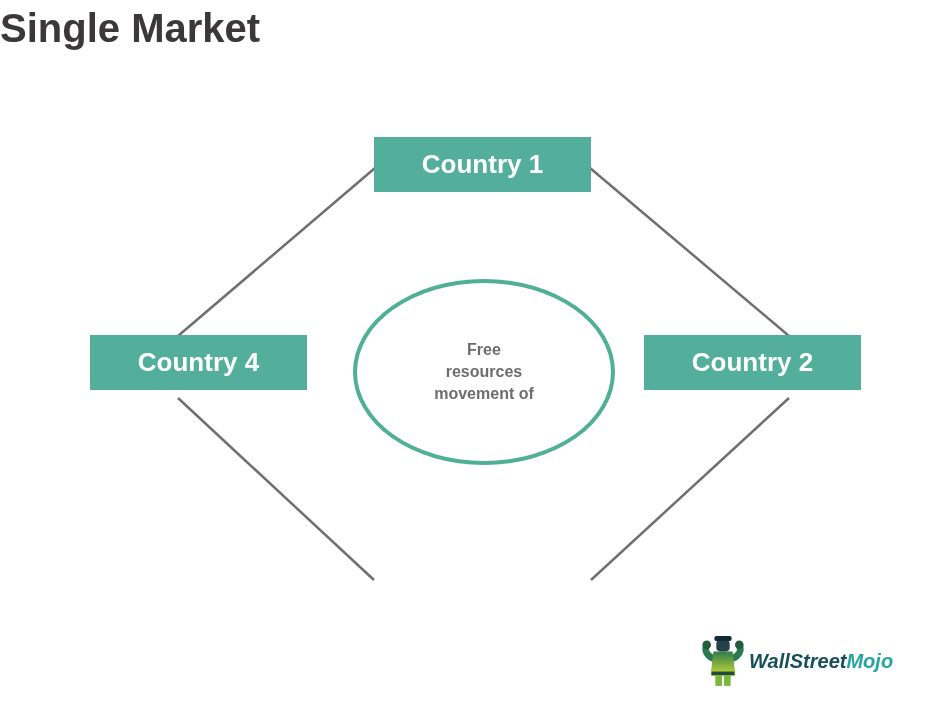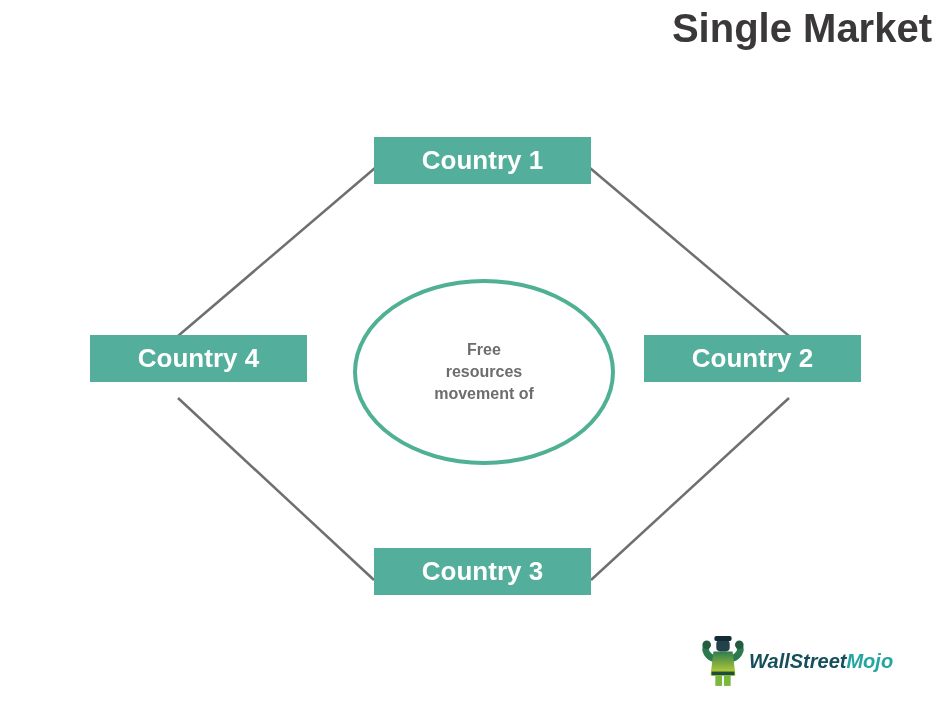--- a/index.html
+++ b/index.html
@@ -14,41 +14,41 @@
     height: 711px;
     background: var(--background, #ffffff);
     overflow: hidden;
   }
   .title {
     position: absolute;
     top: 6px;
     left: 0;
     right: 0;
     margin: 0;
-    text-align: right;
+    text-align: left;
     font-size: 40px;
     font-weight: bold;
     letter-spacing: 0px;
     color: var(--title-text, #3a3838);
   }
   .connectors {
     position: absolute;
     top: 0;
     left: 0;
     width: 932px;
     height: 711px;
   }
   .connectors line {
     stroke: var(--connector, #6f6f6f);
     stroke-width: 2.5;
   }
   .node {
     position: absolute;
     width: 217px;
-    height: 47px;
+    height: 55px;
     background: var(--node-fill, #53ae9b);
     display: flex;
     align-items: center;
     justify-content: center;
     font-size: 26px;
     font-weight: bold;
     color: var(--node-text, #ffffff);
   }
   .node-1 { left: 374px; top: 137px; }
   .node-2 { left: 644px; top: 335px; }
@@ -107,23 +107,20 @@
     <line x1="789" y1="398" x2="591" y2="580"></line>
     <line x1="178" y1="398" x2="374" y2="580"></line>
   </svg>
 
   <div class="node node-1">
     <span>Country 1</span>
   </div>
   <div class="node node-2">
     <span>Country 2</span>
   </div>
-  <div class="node node-3">
-    <span>Country 3</span>
-  </div>
   <div class="node node-4">
     <span>Country 4</span>
   </div>
 
   <div class="center-ellipse">
     <div class="center-text">
       <span>Free</span>
       <span>resources</span>
       <span>movement of</span>
     </div>

